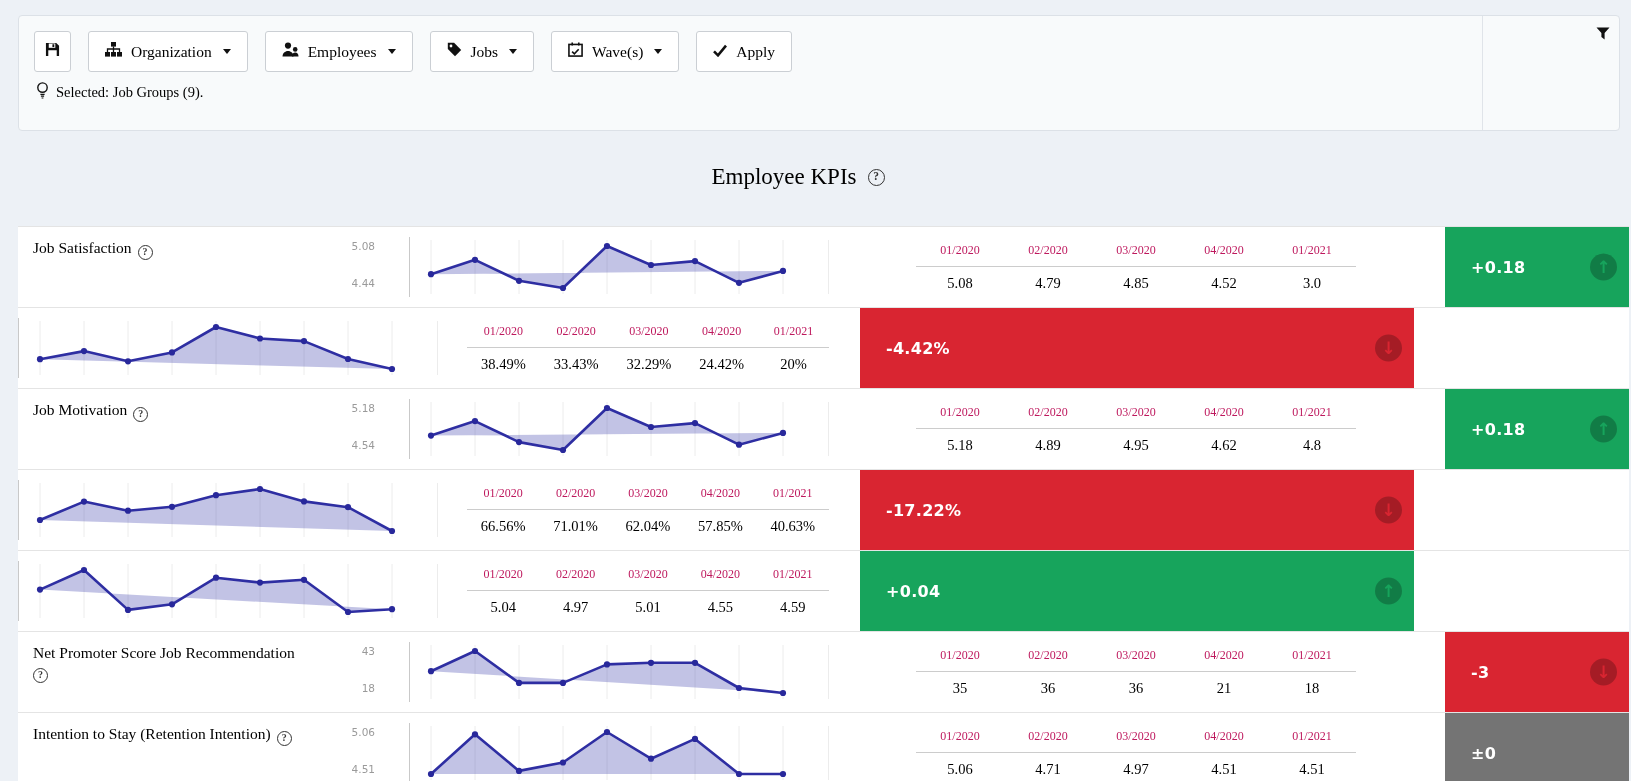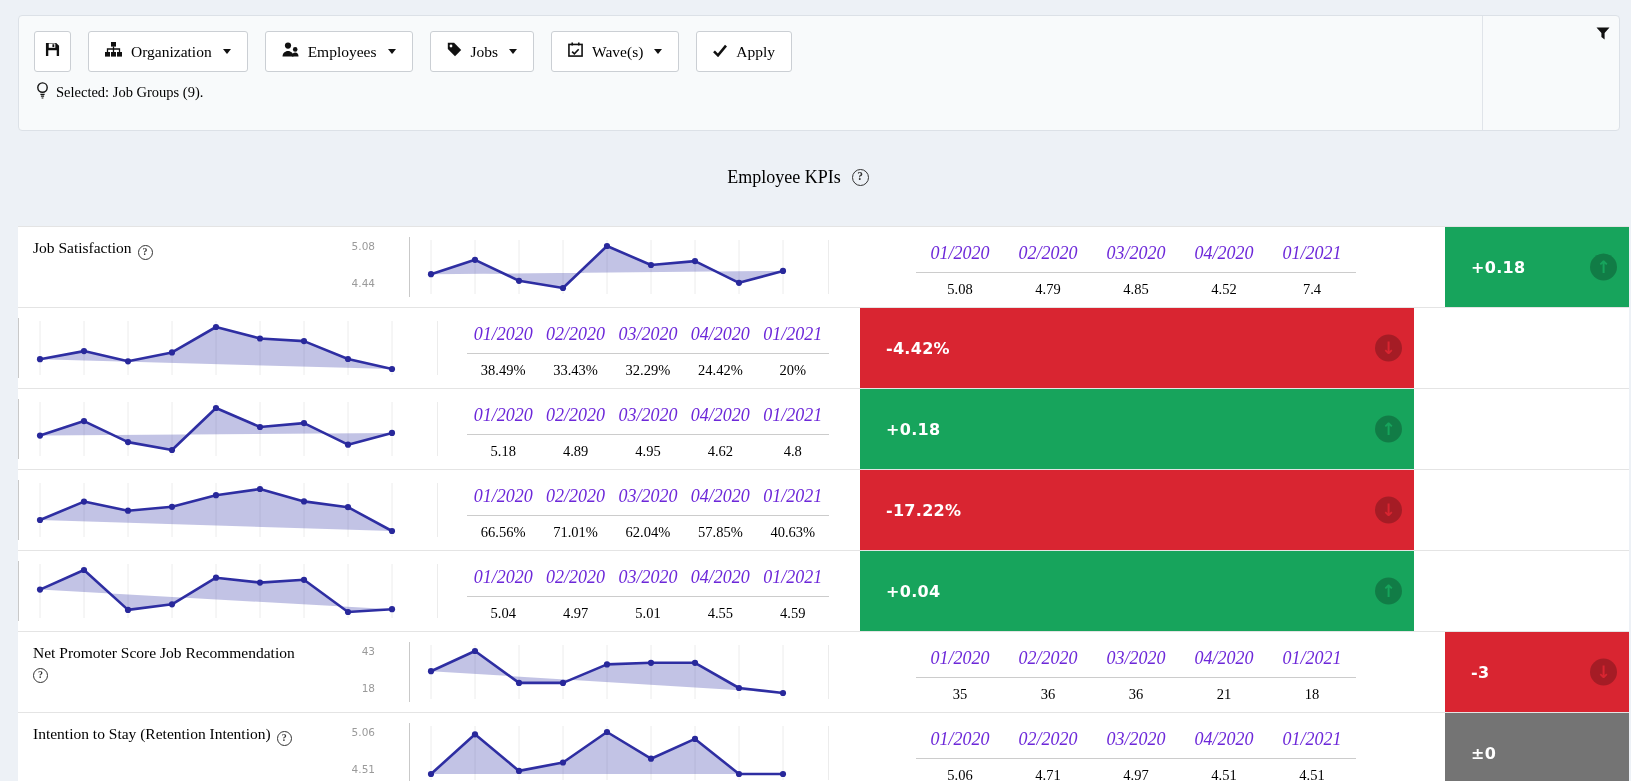--- a/index.html
+++ b/index.html
@@ -11,34 +11,34 @@
   .header-card { width:1602px; height:116px; background:#f8fafb; border:1px solid #dce1e7; border-radius:4px; display:flex; }
   .toolbar-main { flex:1; padding:15px 0 0 15px; }
   .toolbar-right { width:137px; border-left:1px solid #e0e4e9; display:flex; justify-content:flex-end; padding:11px 9px 0 0; }
   .btn { display:inline-flex; align-items:center; gap:9px; height:41px; padding:0 16px; background:#fff; border:1px solid #cbcfd4; border-radius:3px; margin-right:13px; font-family:"Liberation Serif", serif; font-size:15.5px; color:#000; cursor:pointer; vertical-align:top; }
   .btn.icon-only { padding:0 10px; }
   .caret { width:0; height:0; border-left:4px solid transparent; border-right:4px solid transparent; border-top:5px solid #111; margin-left:2px; }
   .selected-note { margin:10px 0 0 2px; font-size:14.5px; color:#000; display:flex; align-items:center; gap:7px; }
 
   
   .title-row { margin-top:29px; height:34px; display:flex; align-items:center; justify-content:center; padding-right:84px; gap:11px; }
-  .title-row h1 { font-size:18px; font-weight:normal; color:#000;margin-left:33px; }
+  .title-row h1 { font-size:23px; font-weight:normal; color:#000;margin-left:33px; }
   .help-circle { display:inline-flex; align-items:center; justify-content:center; width:17px; height:17px; border:1.4px solid #333; border-radius:50%; font-size:11.5px; font-weight:bold; color:#333; line-height:1; }
   .help-circle.small { width:15px; height:15px; font-size:10px; margin-left:6px; vertical-align:-2px; }
 
   
   .kpi-rows { margin-top:32px; border-top:1px solid #e4e4e4; }
   .kpi-row { height:81px; background:#fff; border-bottom:1px solid #e4e4e4; display:grid; grid-template-columns:362px 420px 556px 1fr; position:relative;gap:29px; }
   .kpi-label-cell { position:relative; padding:11px 0 0 15px; }
   .kpi-label-wrap { display:inline-block; max-width:300px; font-size:15.5px; line-height:1.35; color:#000; }
   .axis-max, .axis-min { position:absolute; right:5px; font-family:"DejaVu Sans", sans-serif; font-size:10.5px; color:#9a9a9a; }
   .axis-max { top:13px; } .axis-min { bottom:18px; }
   .spark-cell { padding-top:8px; }
   .mini-table { border-collapse:collapse; margin:14px 0 0 58px; }
-  .mini-table th { width:88px; font-weight:normal; font-size:18px; color:#6d28d9; padding:2px 0 8px; border-bottom:1px solid #ccc; text-align:center;font-style:italic; }
+  .mini-table th { width:88px; font-weight:normal; font-size:12px; color:#be185d; padding:2px 0 8px; border-bottom:1px solid #ccc; text-align:center; }
   .mini-table td { font-size:14.5px; color:#000; padding-top:8px; text-align:center; }
   .badge-cell { position:relative; border-left:2px solid #fff; }
   .badge-text { position:absolute; left:26px; top:50%; transform:translateY(-50%); font-family:"DejaVu Sans", sans-serif; font-weight:bold; font-size:16px; color:#fff; letter-spacing:0.3px; }
   .badge-arrow { position:absolute; right:12px; top:50%; transform:translateY(-50%); width:27px; height:27px; border-radius:50%; background:rgba(0,0,0,0.24); display:flex; align-items:center; justify-content:center; }
   .arrow-glyph { font-family:"DejaVu Sans", sans-serif; font-weight:bold; font-size:17px; line-height:1; }
 </style>
 </head>
 <body>
 
 <div class="page">
@@ -162,21 +162,21 @@
                 <th>04/2020</th>
                 <th>01/2021</th>
               </tr>
             </thead>
         <tbody>
               <tr>
                 <td>5.08</td>
                 <td>4.79</td>
                 <td>4.85</td>
                 <td>4.52</td>
-                <td>7.4</td>
+                <td>3.0</td>
               </tr>
             </tbody>
       </table>
     </div>
     <div class="badge-cell" style="background: rgb(23, 164, 92);">
       <span class="badge-text">+0.18</span>
       <span class="badge-arrow">
             <span class="arrow-glyph" style="color: rgb(23, 164, 92);">↑</span>
           </span>
     </div>
@@ -229,20 +229,27 @@
       </table>
     </div>
     <div class="badge-cell" style="background: rgb(217, 37, 49);">
       <span class="badge-text">-4.42%</span>
       <span class="badge-arrow">
             <span class="arrow-glyph" style="color: rgb(217, 37, 49);">↓</span>
           </span>
     </div>
   </div>
       <div class="kpi-row">
+    <div class="kpi-label-cell">
+      <span class="kpi-label-wrap">
+        <span>Job Motivation</span><span class="help-circle small">?</span>
+      </span>
+      <span class="axis-max">5.18</span>
+      <span class="axis-min">4.54</span>
+    </div>
     <div class="spark-cell"><svg width="420" height="64" viewBox="0 0 420 64">
             <line x1="22" y1="5" x2="22" y2="59" stroke="#ececec"></line>
             <line x1="66" y1="5" x2="66" y2="59" stroke="#ececec"></line>
             <line x1="110" y1="5" x2="110" y2="59" stroke="#ececec"></line>
             <line x1="154" y1="5" x2="154" y2="59" stroke="#ececec"></line>
             <line x1="198" y1="5" x2="198" y2="59" stroke="#ececec"></line>
             <line x1="242" y1="5" x2="242" y2="59" stroke="#ececec"></line>
             <line x1="286" y1="5" x2="286" y2="59" stroke="#ececec"></line>
             <line x1="330" y1="5" x2="330" y2="59" stroke="#ececec"></line>
             <line x1="374" y1="5" x2="374" y2="59" stroke="#ececec"></line>

